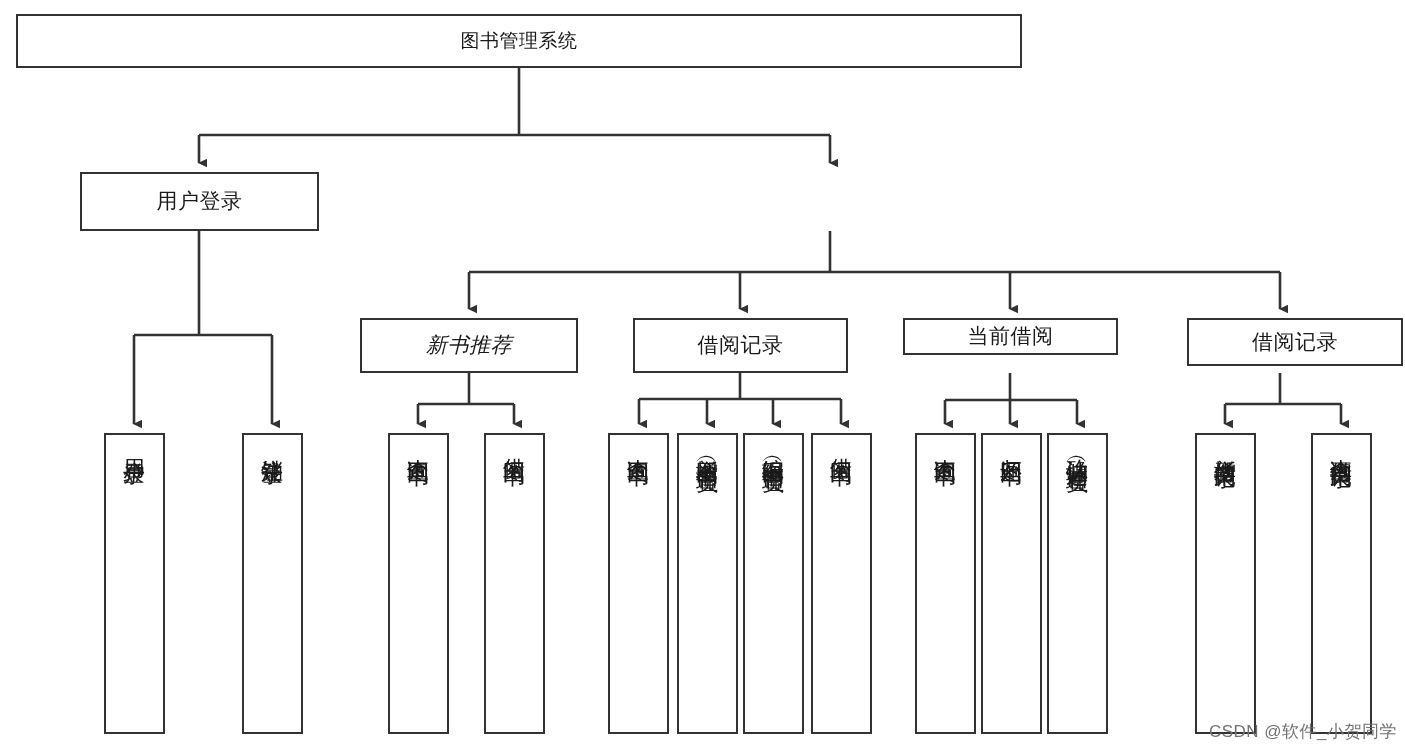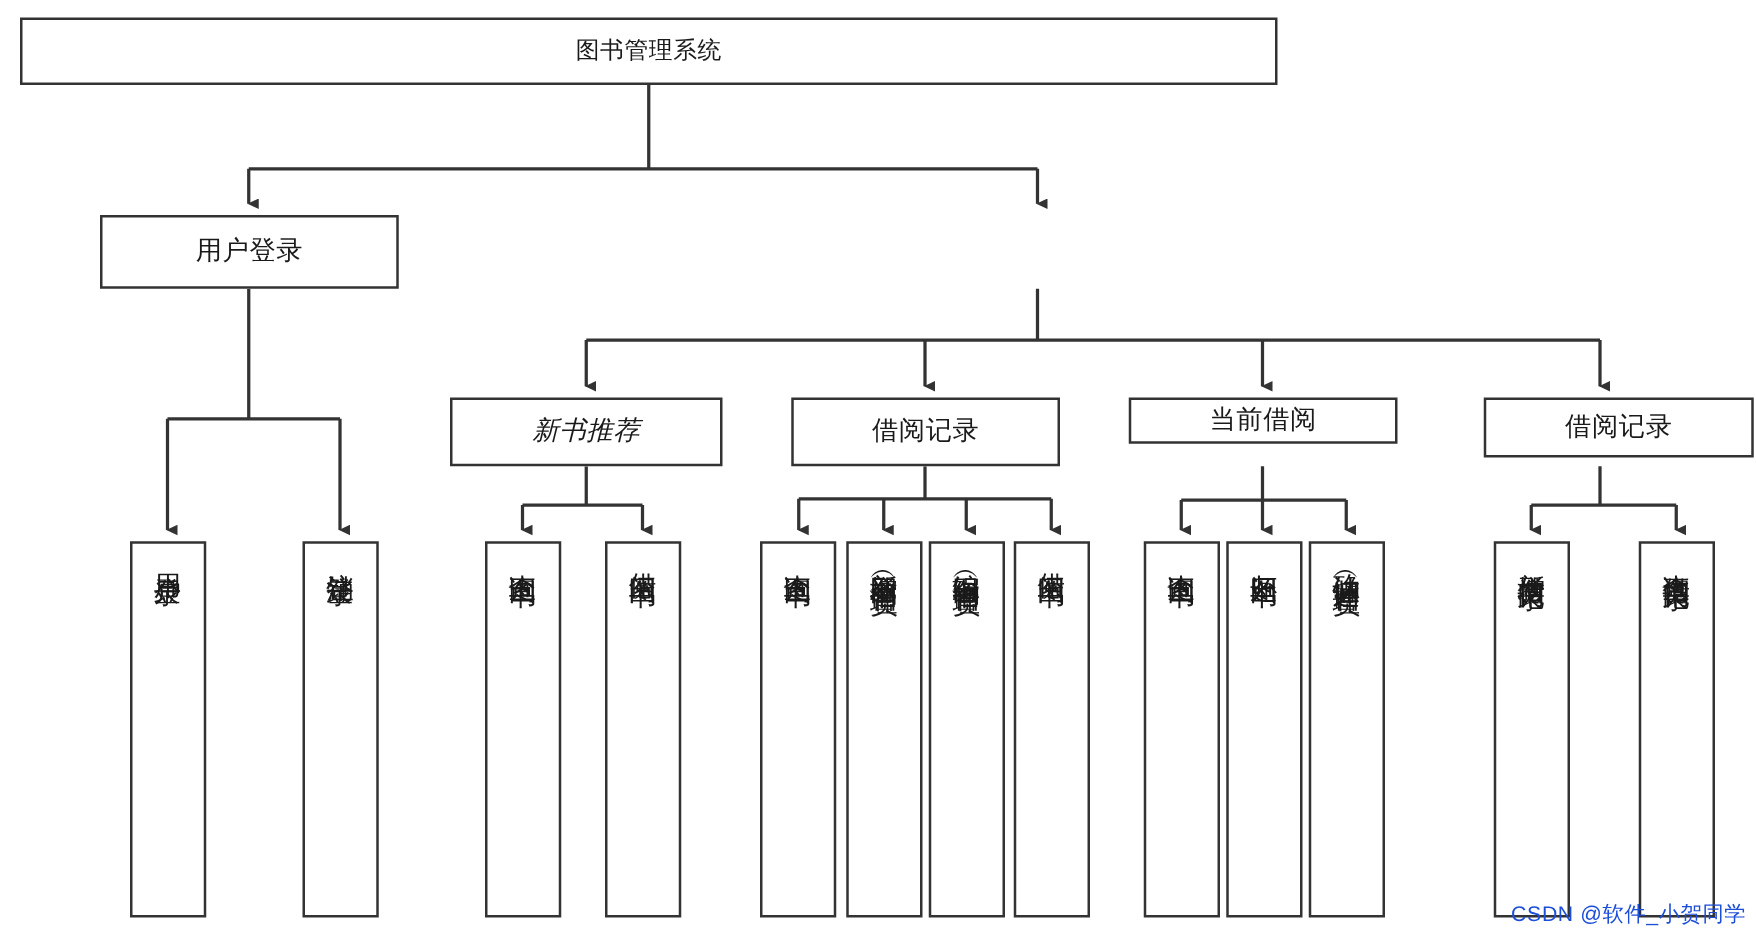--- a/index.html
+++ b/index.html
@@ -62,21 +62,21 @@
     font-size: 22px;
     line-height: 1.05;
     letter-spacing: 2px;
     white-space: nowrap;
   }
   .watermark {
     position: absolute;
     right: 8px;
     bottom: 4px;
     font-size: 17px;
-    color: #1d4ed8;
+    color: #737373;
     letter-spacing: 0.5px;
     white-space: nowrap;
   }
 </style>
 </head>
 <body>
 
 <div id="diagram-root">
 
   <svg class="connectors" viewBox="0 0 1405 747" xmlns="http://www.w3.org/2000/svg">

